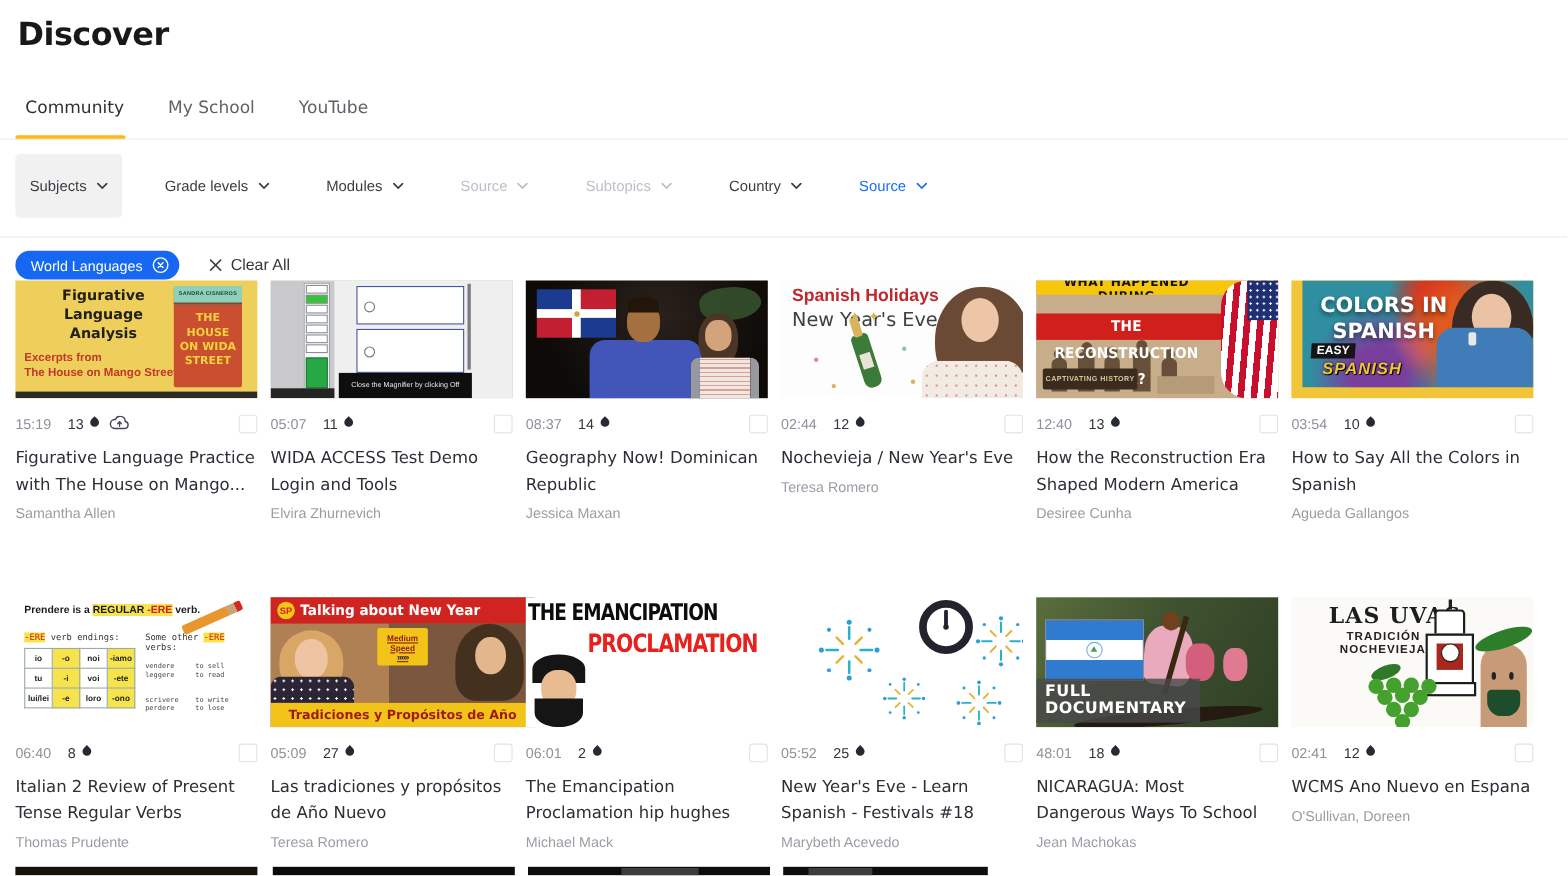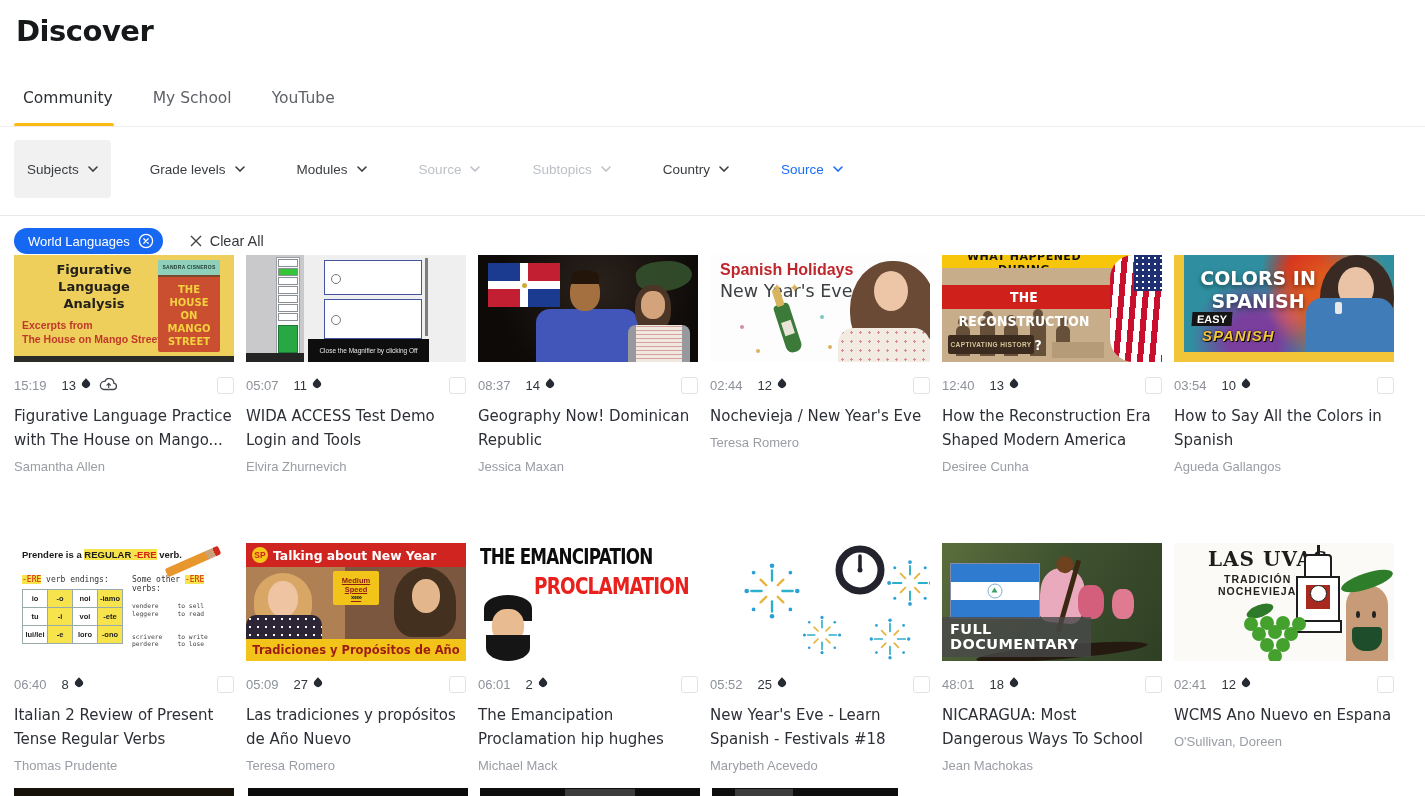--- a/index.html
+++ b/index.html
@@ -152,21 +152,21 @@
     background:linear-gradient(90deg,#e8962e 0 76%,#caa27a 76% 90%,#d4281e 90%);}
   .t7-sub{position:absolute;left:8px;top:32px;font-size:8px;color:#333;font-family:"DejaVu Sans Mono",monospace;}
   .t7-sub2{position:absolute;left:118px;top:32px;font-size:8px;color:#333;font-family:"DejaVu Sans Mono",monospace;}
   .t7-table{position:absolute;left:8px;top:46px;border-collapse:collapse;}
   .t7-table td{border:1px solid #9aa;font-size:7.5px;font-weight:700;color:#222;text-align:center;
                width:24px;height:17px;padding:0;}
   .t7-table td.e{background:#f7e34c;}
   .t7-verbs{position:absolute;left:118px;top:44px;font-family:"DejaVu Sans Mono",monospace;font-size:6.3px;
             line-height:7.6px;color:#444;white-space:pre;}
   
-  .t8{background:#8a6747;}
+  .t8{background:#8a6747;padding-left:20px;}
   .t8-top{position:absolute;left:0;right:0;top:0;height:24px;background:#d02420;display:flex;align-items:center;}
   .t8-sp{width:16px;height:16px;margin:0 5px 0 6px;background:#f5c518;color:#d02420;font-size:8.5px;font-weight:700;
          border-radius:50%;text-align:center;line-height:16px;}
   .t8-tt{color:#fff;font-weight:700;font-size:13px;font-family:"DejaVu Sans",sans-serif;transform:scaleX(.95);
          transform-origin:left;}
   .t8-ph{position:absolute;left:0;right:0;top:24px;bottom:22px;background:linear-gradient(90deg,#b08055 0 45%,#7a573e 45%);}
   .t8-h1{position:absolute;left:8px;top:6px;width:58px;height:56px;background:#d8a766;border-radius:50% 50% 40% 40%;}
   .t8-f1{position:absolute;left:22px;top:14px;width:30px;height:36px;background:#eec4a2;border-radius:48%;}
   .t8-d1{position:absolute;left:0;bottom:0;width:76px;height:24px;background:#2c2535;border-radius:10px 10px 0 0;
          background-image:radial-gradient(#fff 1px,transparent 1.2px);background-size:8px 8px;}
@@ -321,21 +321,21 @@
             <div>Analysis</div>
           </div>
         <div class="t1-ex">
             <div>Excerpts from</div>
             <div>The House on Mango Street</div>
           </div>
         <div class="t1-book">
           <div class="t1-band">SANDRA CISNEROS</div>
           <div class="t1-bt">
               <div>THE HOUSE</div>
-              <div>ON MANGO</div>
+              <div>ON WIDA</div>
               <div>STREET</div>
             </div>
         </div>
         <div class="t1-bar"></div>
       </div>
       <div class="meta">
         <span class="dur">15:19</span>
         <span class="cnt">13</span>
         <span class="drop"></span>
         <svg class="cloud" width="19" height="13" viewBox="0 0 19 13">

